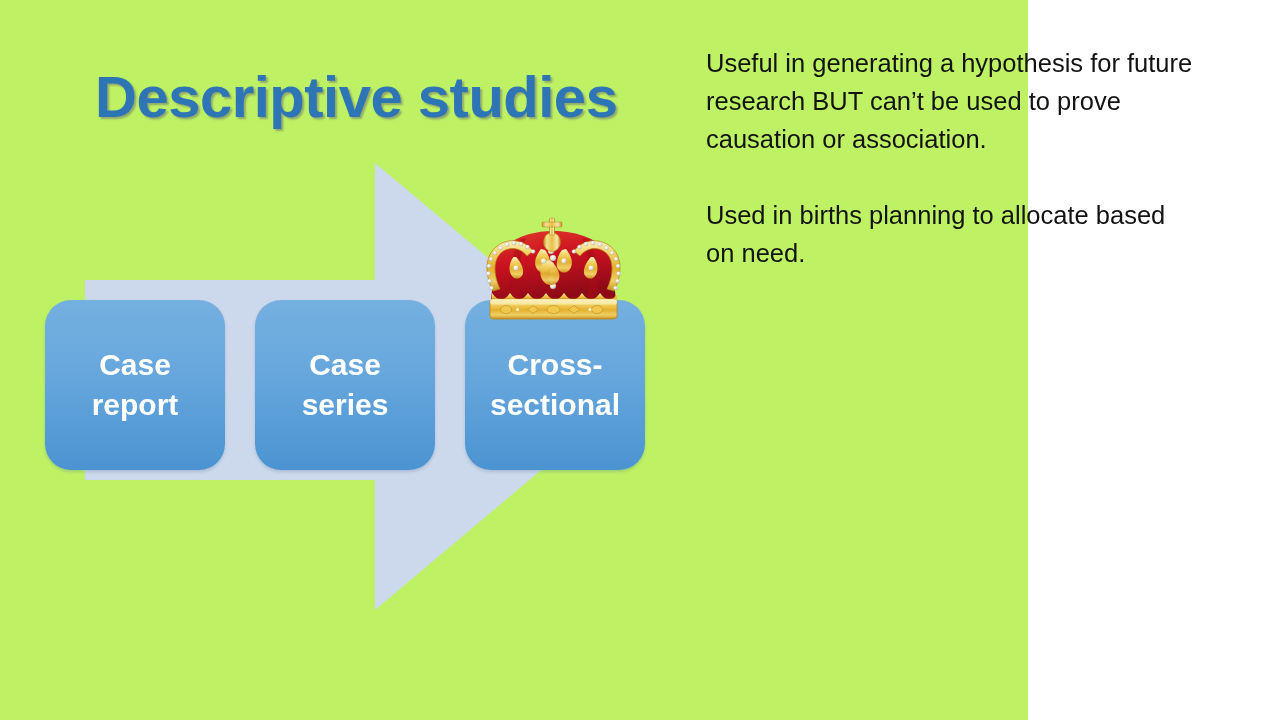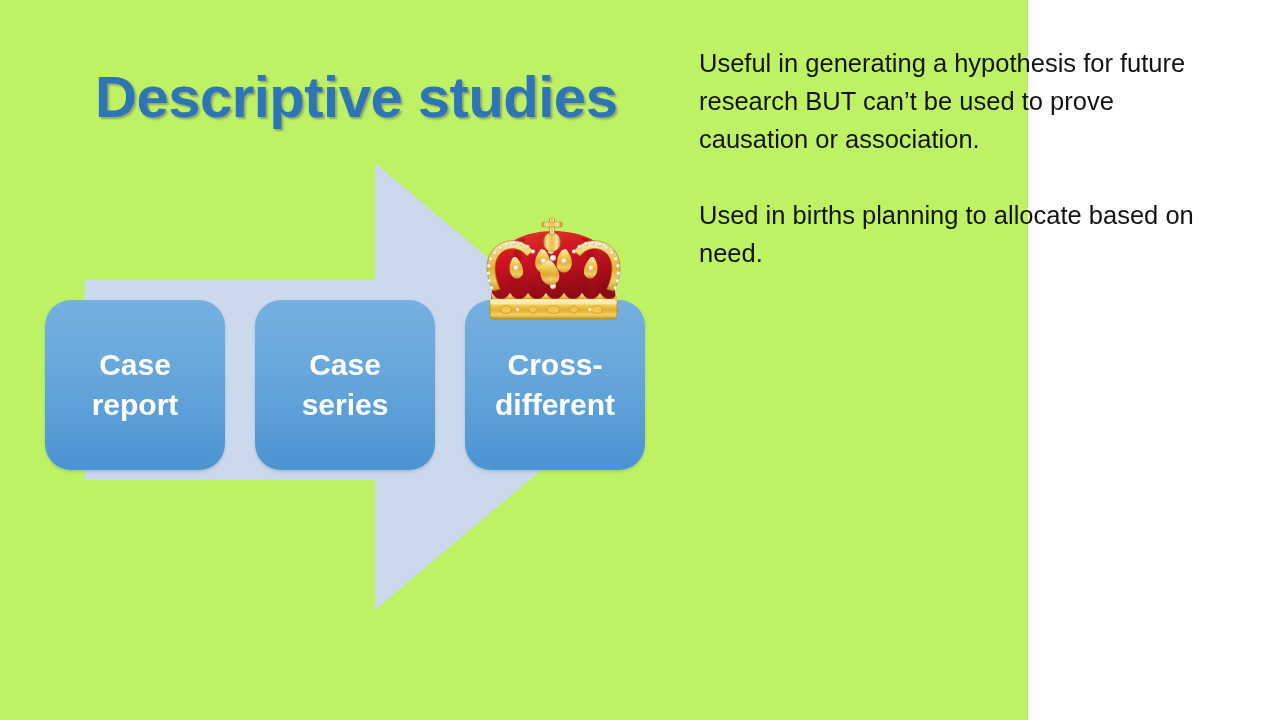--- a/index.html
+++ b/index.html
@@ -90,21 +90,21 @@
   #body-text {
     position: absolute;
     left: 698px;
     top: 44px;
     width: 500px;
   }
   .body-paragraph {
     font-size: 25.5px;
     line-height: 38px;
     color: #131313;
-    margin: 0 0 38px 1px;
+    margin: 0 0 38px 8px;
     font-family: "Liberation Sans", sans-serif;
   }
   .body-paragraph:last-child { margin-bottom: 0; }
 </style>
 </head>
 <body>
 
 <div id="slide">
 
   <div id="slide-title">Descriptive studies</div>
@@ -120,21 +120,21 @@
 report</div>
     </div>
 
     <div class="stage-box" id="stage-box-2">
       <div class="stage-label">Case
 series</div>
     </div>
 
     <div class="stage-box" id="stage-box-3">
       <div class="stage-label">Cross-
-different</div>
+sectional</div>
     </div>
 
     <svg id="crown-icon" viewBox="0 0 350 244">
       <defs>
         <linearGradient id="goldGrad" x1="0" y1="0" x2="0" y2="1">
           <stop offset="0%" stop-color="#fdf2c0"></stop>
           <stop offset="25%" stop-color="#f3d264"></stop>
           <stop offset="55%" stop-color="#e2b02e"></stop>
           <stop offset="80%" stop-color="#f0cf67"></stop>
           <stop offset="100%" stop-color="#c8921c"></stop>

